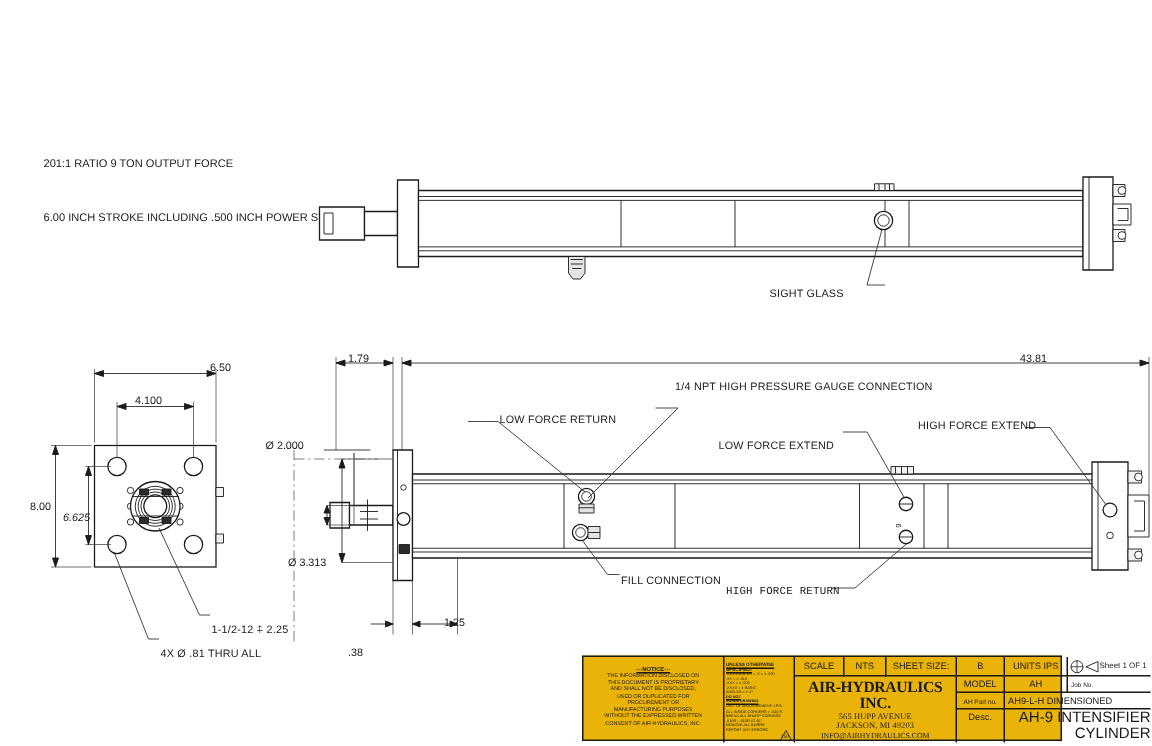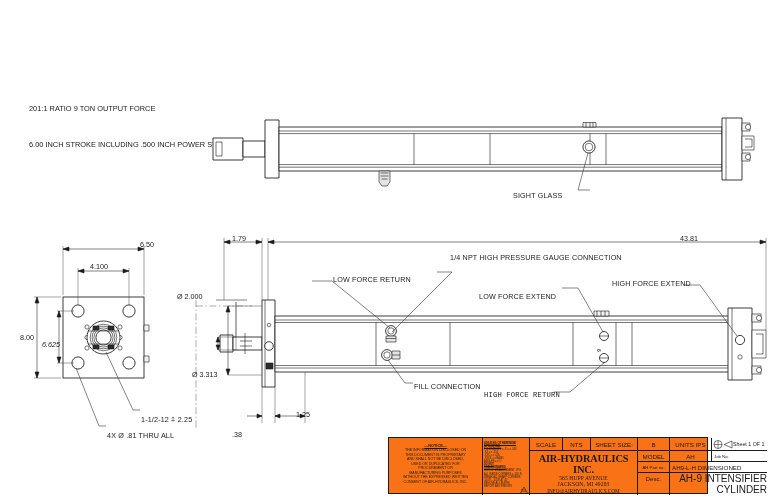--- a/index.html
+++ b/index.html
@@ -16,21 +16,21 @@
   .med{stroke-width:.85;}
   .dimline{stroke:#1a1a1a;stroke-width:.55;fill:none;}
   .ctr{stroke:#555;stroke-width:.5;fill:none;stroke-dasharray:7 2.5 1.4 2.5;}
   .ext{stroke:#444;stroke-width:.5;fill:none;}
   .leader{stroke:#333;stroke-width:.6;fill:none;}
   .fillw{fill:#ffffff;}
   .fillg{fill:#f2f2f2;}
   .fillgg{fill:#e4e4e4;}
   
   .tb{position:absolute;left:388px;top:437px;width:320px;height:57px;
-      border:1.1px solid #1a1a1a;box-sizing:border-box;background:#f97316;}
+      border:1.1px solid #1a1a1a;box-sizing:border-box;background:#eab308;}
   .tbcell{position:absolute;box-sizing:border-box;border-right:.8px solid #1a1a1a;
           border-bottom:.8px solid #1a1a1a;overflow:hidden;}
   .nb{border-right:none;}
   .bb{border-bottom:none;}
   .notice{font-size:3.6px;line-height:4.55px;text-align:center;white-space:pre-line;padding-top:1px;}
   .noticehd{font-size:3.9px;font-weight:bold;text-decoration:underline;}
   .tol{font-size:2.55px;line-height:3.05px;white-space:pre-line;}
   .tolhd{font-size:3.1px;font-weight:bold;text-decoration:underline;}
   .lbl{font-size:6.2px;}
   .lblsm{font-size:4.3px;}

